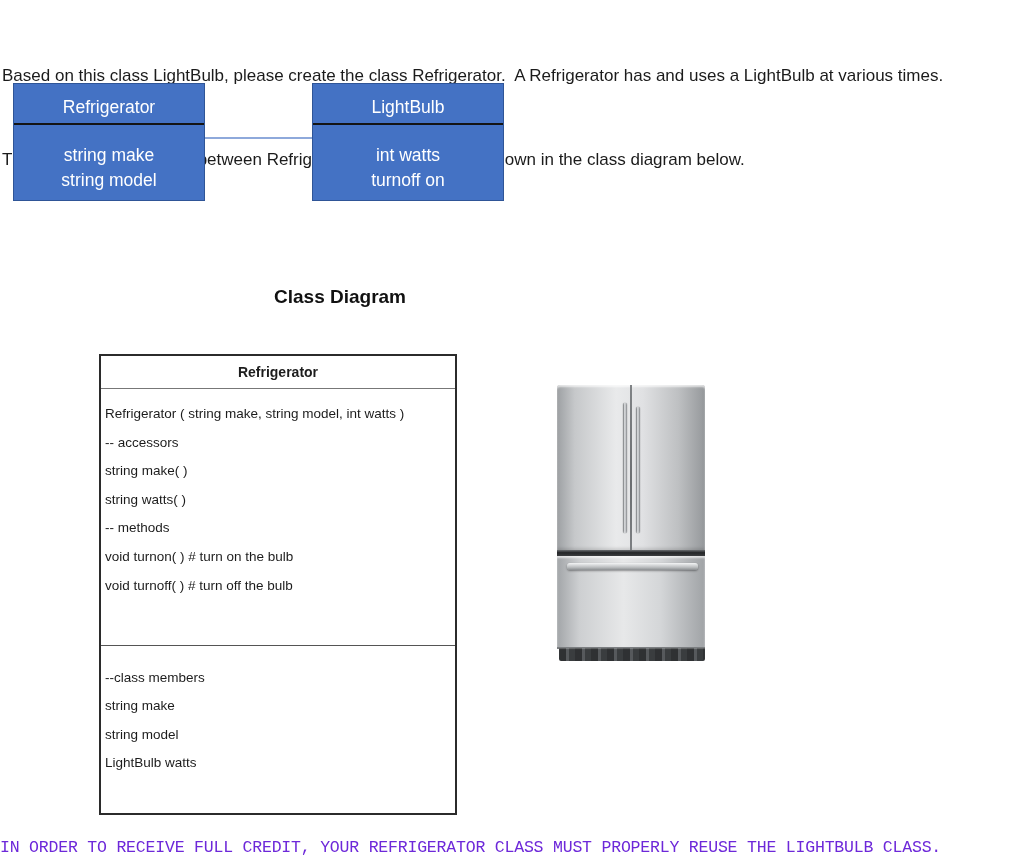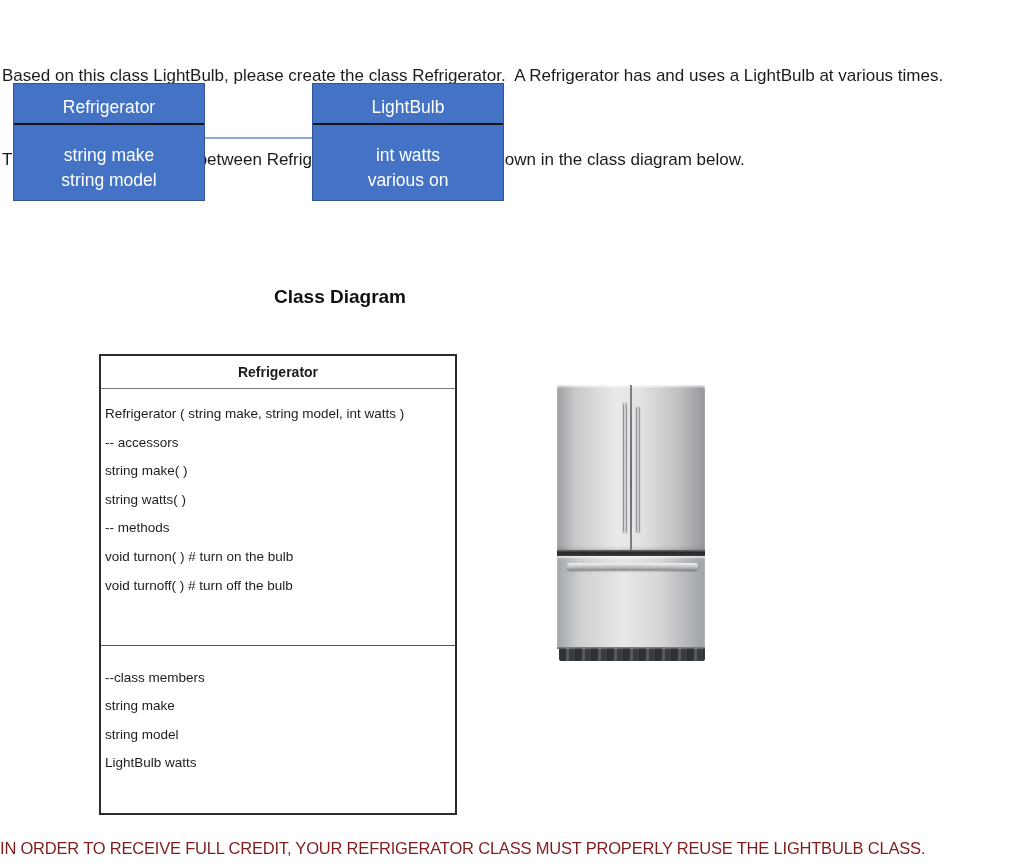--- a/index.html
+++ b/index.html
@@ -48,21 +48,21 @@
     border-bottom:2px solid #7b7e81;
     box-shadow:inset 0 2px 2px rgba(255,255,255,.65);}
   .drawer-handle{position:absolute;left:10px;top:178px;width:131px;height:7px;border-radius:3px;
     background:linear-gradient(180deg,#f3f4f5,#bcbfc1 60%,#8b8e91);
     box-shadow:0 1px 2px rgba(30,32,34,.45);}
   .fridge-kick{position:absolute;left:2px;top:263px;width:146px;height:13px;border-radius:0 0 2px 2px;
     background:repeating-linear-gradient(90deg,#2f3133 0 7px,#56595c 7px 10px,#3a3d3f 10px 16px);
     box-shadow:inset 0 1px 1px rgba(255,255,255,.25);}
   
   .footer{position:absolute;left:0px;top:836px;width:884px;font-size:16.5px;line-height:24px;
-    letter-spacing:-0.2px;color:#7f1d1d;white-space:nowrap;}
+    letter-spacing:-0.2px;color:#6d28d9;white-space:nowrap;font-family:Liberation Mono, monospace;}
 </style>
 </head>
 <body>
 
 <div class="page">
 
   <div class="intro">
     <div>Based on this class LightBulb, please create the class Refrigerator.  A Refrigerator has and uses a LightBulb at various times.</div>
     <div>The intended relationship between Refrigerator and LightBulb is shown in the class diagram below.</div>
   </div>
@@ -74,21 +74,21 @@
       <div>string model</div>
     </div>
   </div>
 
   <div class="connector"></div>
 
   <div class="blue-box bb-right">
     <div class="bb-header">LightBulb</div>
     <div class="bb-body">
       <div>int watts</div>
-      <div>various on</div>
+      <div>turnoff on</div>
     </div>
   </div>
 
   <div class="cd-label">Class Diagram</div>
 
   <div class="uml-box">
     <div class="uml-header">Refrigerator</div>
     <div class="uml-section1">
       <div class="uml-line">Refrigerator ( string make, string model, int watts )</div>
       <div class="uml-line">-- accessors</div>

